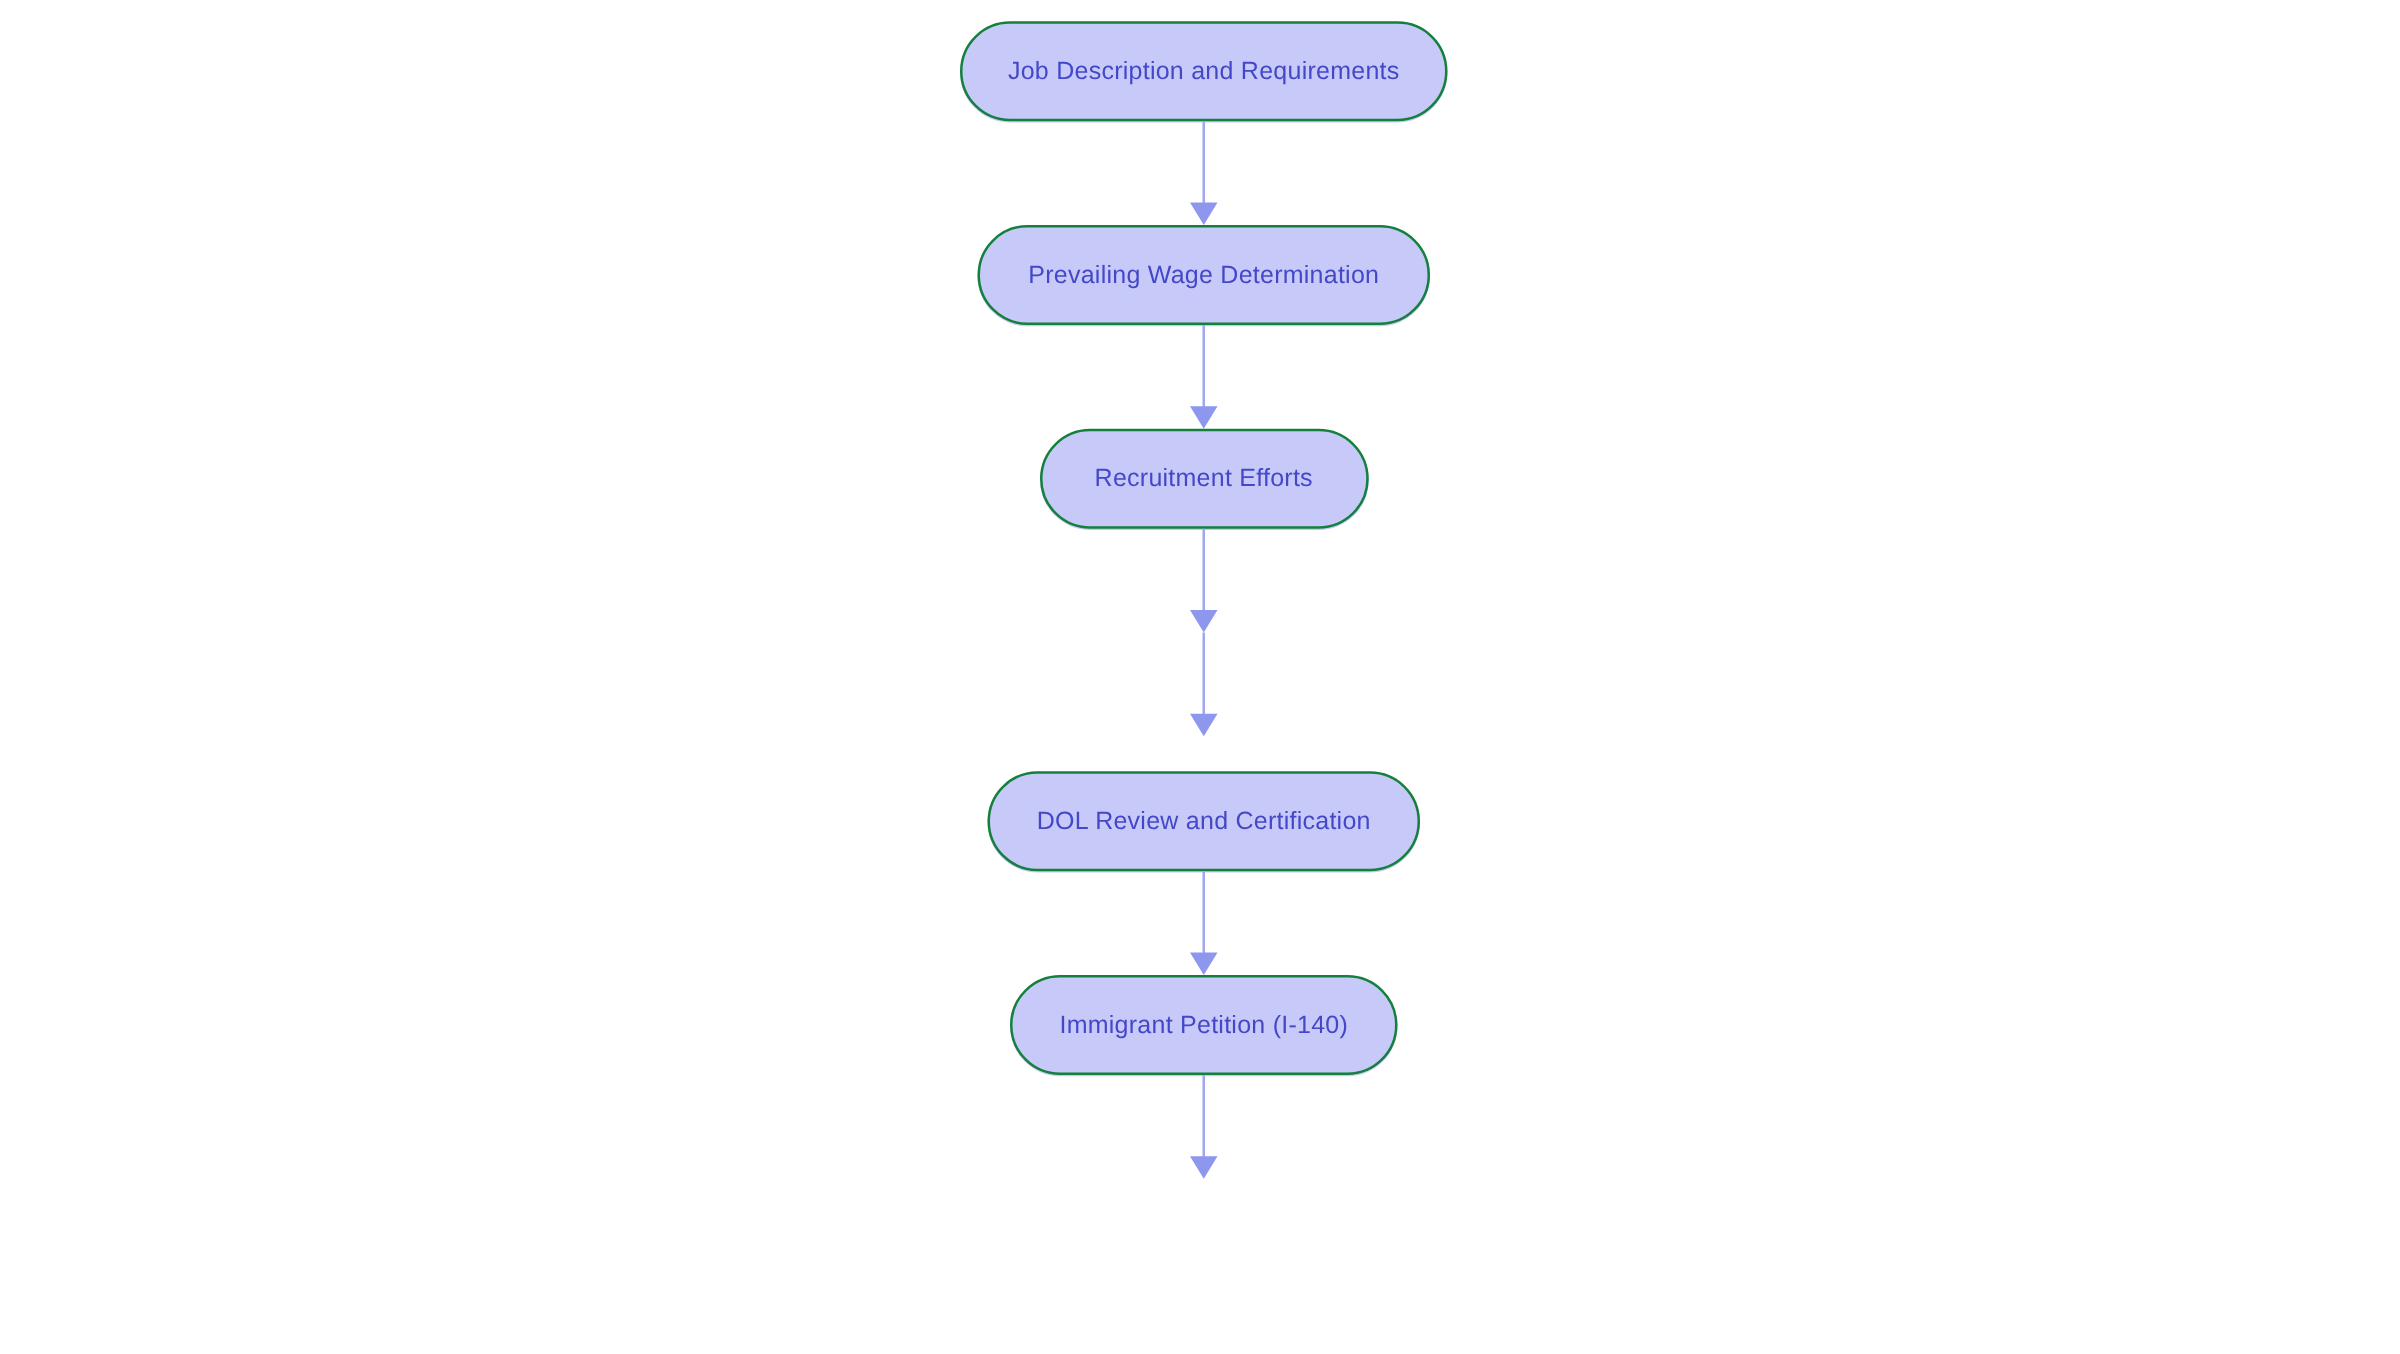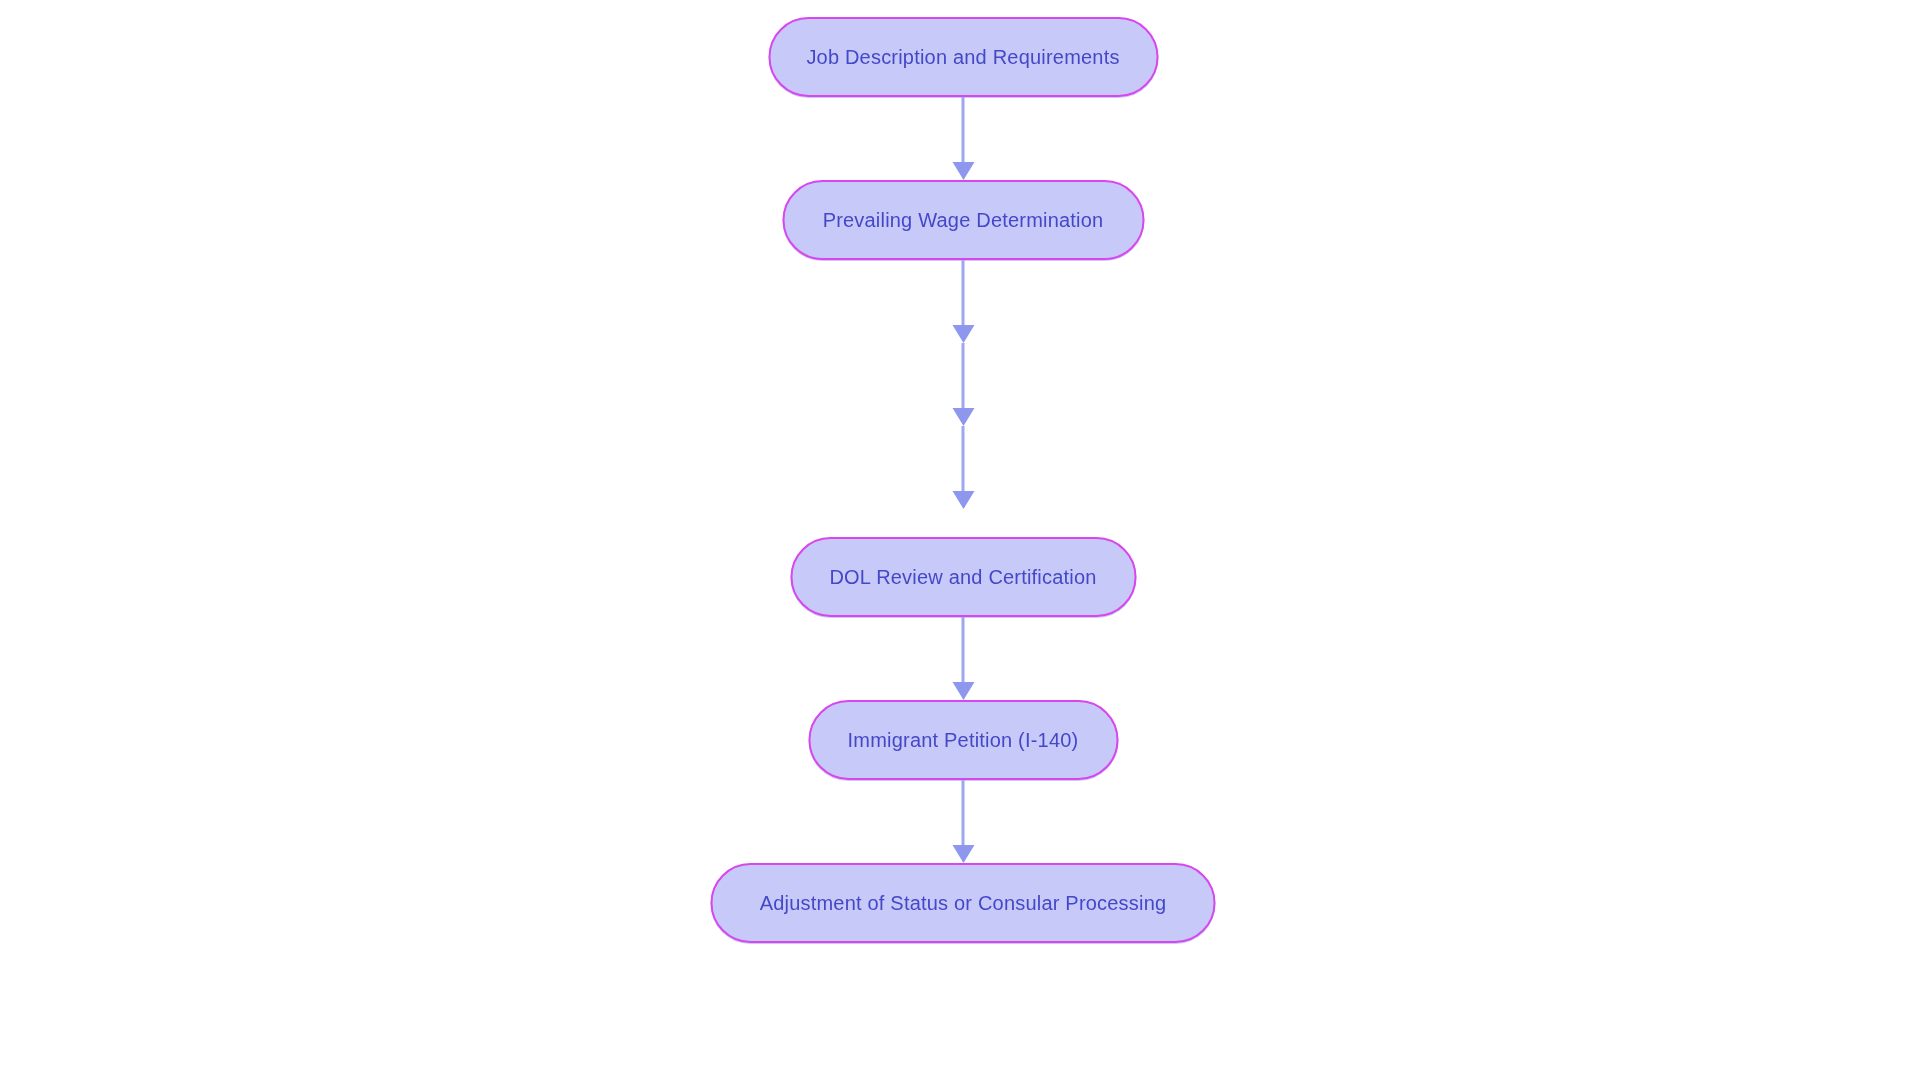--- a/index.html
+++ b/index.html
@@ -24,21 +24,21 @@
     transform: translateX(-50%);
     display: flex;
     flex-direction: column;
     align-items: center;
   }
   .node {
     box-sizing: border-box;
     height: 80px;
     border-radius: 40px;
     background: #c7caf8;
-    border: 2px solid #d946ef;
+    border: 2px solid #15803d;
     display: flex;
     align-items: center;
     justify-content: center;
     box-shadow: 0 1px 0 0 rgba(130, 140, 235, 0.45);
   }
   .node-label {
     color: #4448c8;
     font-size: 20px;
     letter-spacing: 0.2px;
     white-space: nowrap;
@@ -90,20 +90,23 @@
 
     <div class="node n1">
       <span class="node-label">Prevailing Wage Determination</span>
     </div>
 
     <div class="arrow">
       <div class="arrow-line"></div>
       <div class="arrow-head"></div>
     </div>
 
+    <div class="node n2">
+      <span class="node-label">Recruitment Efforts</span>
+    </div>
 
     <div class="arrow">
       <div class="arrow-line"></div>
       <div class="arrow-head"></div>
     </div>
 
 
     <div class="arrow">
       <div class="arrow-line"></div>
       <div class="arrow-head"></div>
@@ -120,18 +123,15 @@
 
     <div class="node n5">
       <span class="node-label">Immigrant Petition (I-140)</span>
     </div>
 
     <div class="arrow">
       <div class="arrow-line"></div>
       <div class="arrow-head"></div>
     </div>
 
-    <div class="node n6">
-      <span class="node-label">Adjustment of Status or Consular Processing</span>
-    </div>
 
   </div>
 </div>
 
 </body></html>

